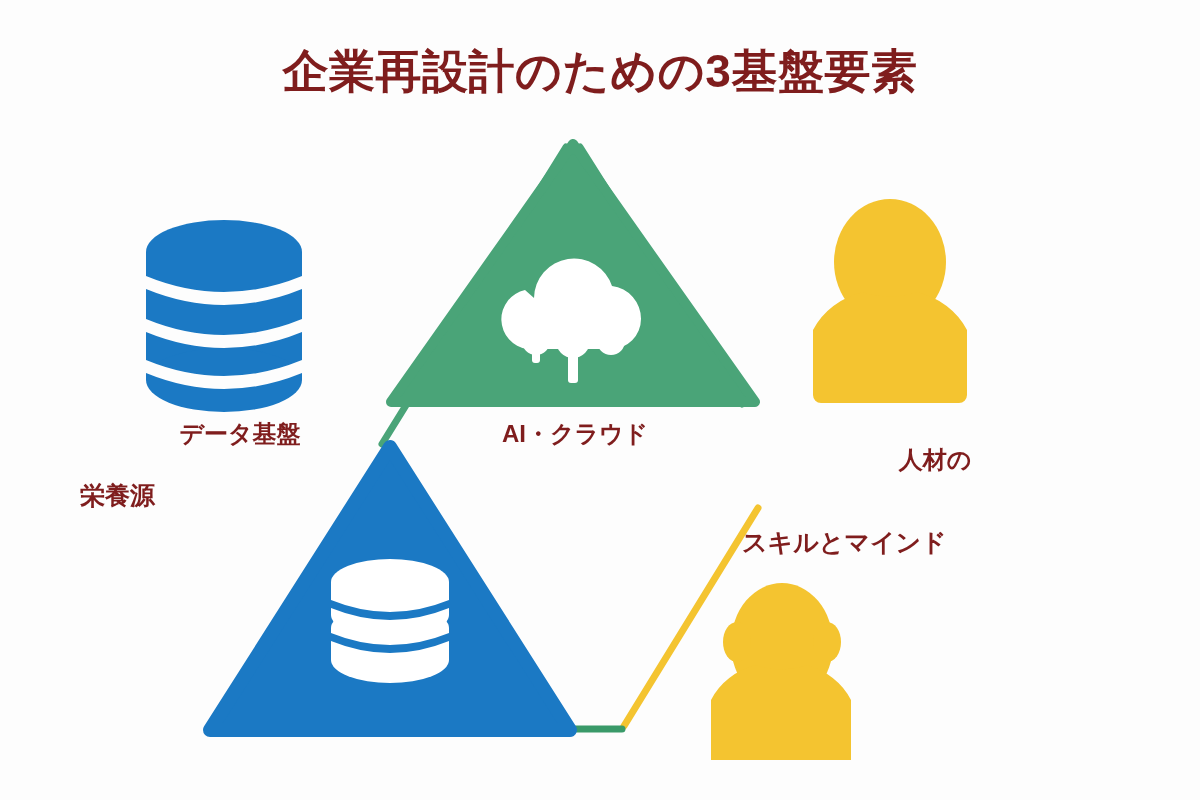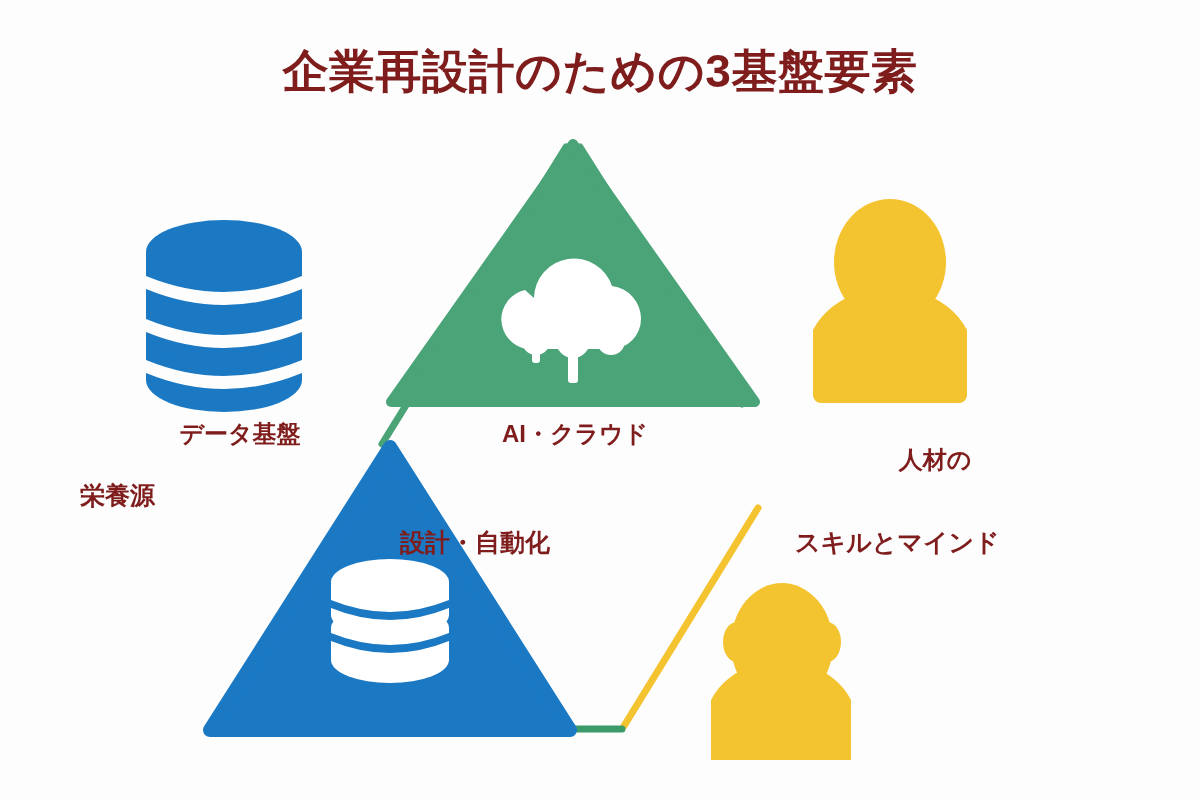--- a/index.html
+++ b/index.html
@@ -68,21 +68,21 @@
     top: 528px;
     width: 350px;
   }
   #label-people {
     left: 770px;
     top: 418px;
     width: 330px;
     margin-top: 28px;
   }
   #sub-people {
-    left: 795px;
+    left: 742px;
     top: 528px;
     width: 330px;
   }
   .pillar-label .ln { display: block; }
 </style>
 </head>
 <body>
 
 <div id="canvas">
 
@@ -201,20 +201,19 @@
   </svg>
 
   <div class="txt" id="page-title">企業再設計のための3基盤要素</div>
 
   <div class="txt pillar-label" id="label-data">データ基盤</div>
   <div class="txt pillar-sub" id="sub-data">栄養源</div>
 
   <div class="txt pillar-label" id="label-tech">
     <span class="ln">AI・クラウド</span>
   </div>
-  <div class="txt pillar-sub" id="sub-tech">設計・自動化</div>
 
   <div class="txt pillar-label" id="label-people">
     <span class="ln">人材の</span>
   </div>
   <div class="txt pillar-sub" id="sub-people">スキルとマインド</div>
 
 </div>
 
 </body></html>

